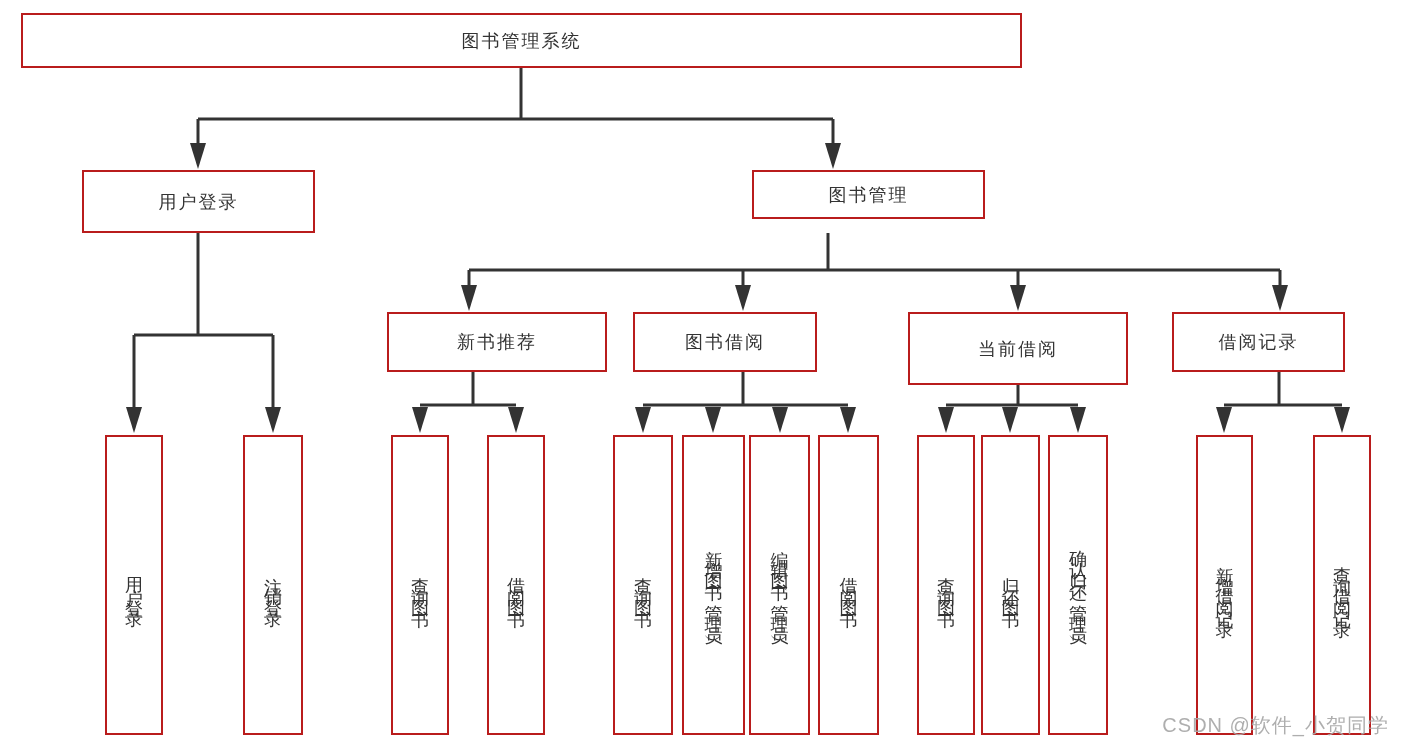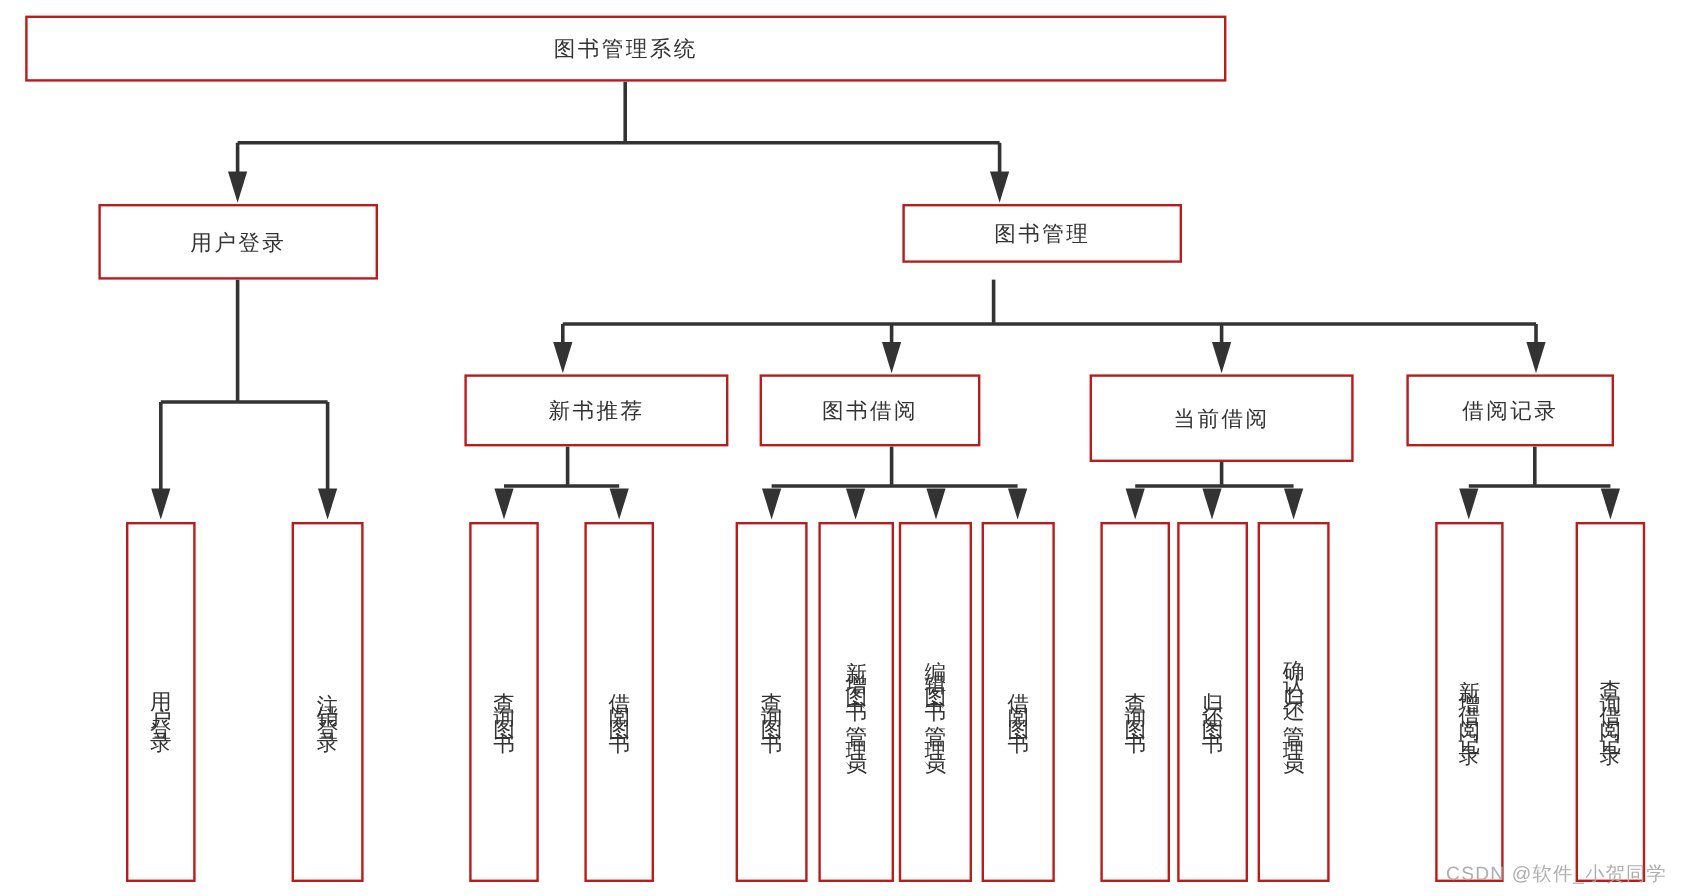--- a/index.html
+++ b/index.html
@@ -12,21 +12,21 @@
     position:absolute;box-sizing:border-box;border:2px solid #b91c1c;background:#ffffff;
     display:flex;align-items:center;justify-content:center;z-index:2;
     font-size:18px;letter-spacing:2px;white-space:nowrap;
   }
   .leaf span{
     writing-mode:vertical-rl;text-orientation:mixed;white-space:nowrap;
     font-size:18px;letter-spacing:11px;line-height:1;
   }
   .watermark{
     position:absolute;right:16px;bottom:8px;z-index:3;
-    font-size:16px;color:#a8a8a8;opacity:.92;letter-spacing:1px;white-space:nowrap;
+    font-size:20px;color:#a8a8a8;opacity:.92;letter-spacing:1px;white-space:nowrap;
   }
 </style>
 </head>
 <body>
 
 <div class="stage">
 
   <svg class="connectors" width="1405" height="747" viewBox="0 0 1405 747">
     <g stroke="#333333" stroke-width="3" fill="none">
       <path d="M521 68 V119"></path>

